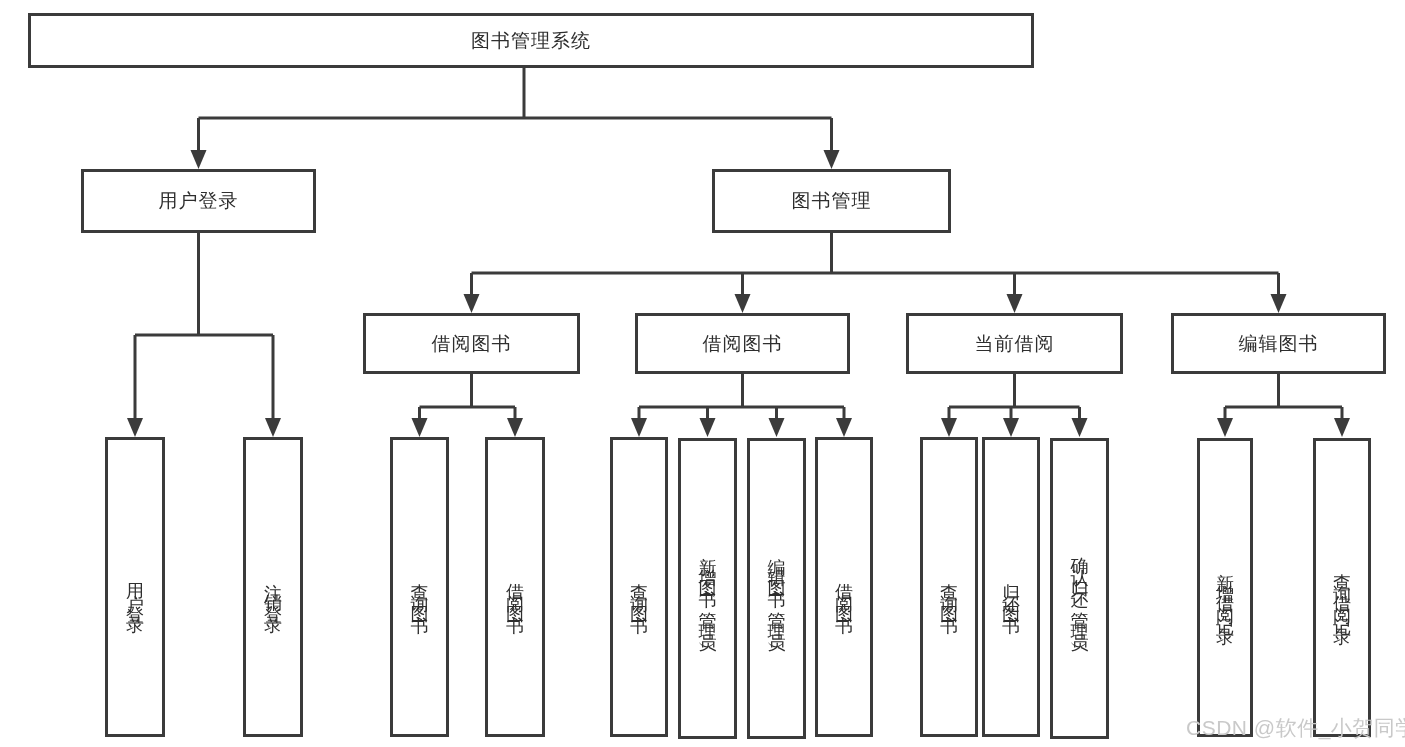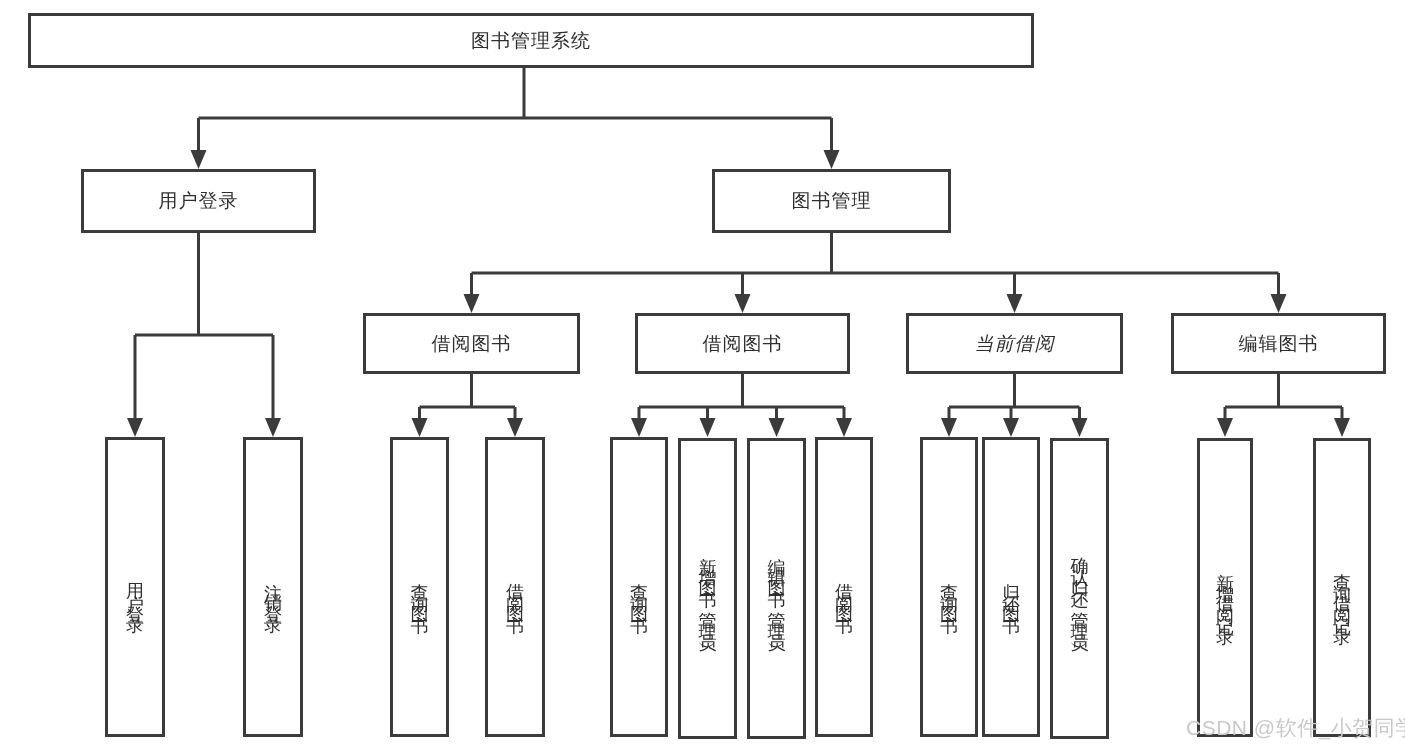--- a/index.html
+++ b/index.html
@@ -127,21 +127,21 @@
     </g>
   </svg>
 
   <div class="node hnode" style="left:28px; top:13px; width:1006px; height:55px;">图书管理系统</div>
 
   <div class="node hnode" style="left:81px; top:169px; width:235px; height:64px;">用户登录</div>
   <div class="node hnode" style="left:712px; top:169px; width:239px; height:64px;">图书管理</div>
 
   <div class="node hnode" style="left:363px; top:313px; width:217px; height:61px;">借阅图书</div>
   <div class="node hnode" style="left:635px; top:313px; width:215px; height:61px;">借阅图书</div>
-  <div class="node hnode" style="left:906px; top:313px; width:217px; height:61px;font-style:italic;">当前借阅</div>
+  <div class="node hnode" style="left:906px; top:313px; width:217px; height:61px;">当前借阅</div>
   <div class="node hnode" style="left:1171px; top:313px; width:215px; height:61px;">编辑图书</div>
 
   <div class="node vnode" style="left:105px; top:437px; width:60px; height:300px;">用户登录</div>
   <div class="node vnode" style="left:243px; top:437px; width:60px; height:300px;">注销登录</div>
 
   <div class="node vnode" style="left:390px; top:437px; width:59px; height:300px;">查询图书</div>
   <div class="node vnode" style="left:485px; top:437px; width:60px; height:300px;">借阅图书</div>
 
   <div class="node vnode" style="left:610px; top:437px; width:58px; height:300px;">查询图书</div>
   <div class="node vnode" style="left:678px; top:438px; width:59px; height:301px;">新增图书（管理员）</div>

